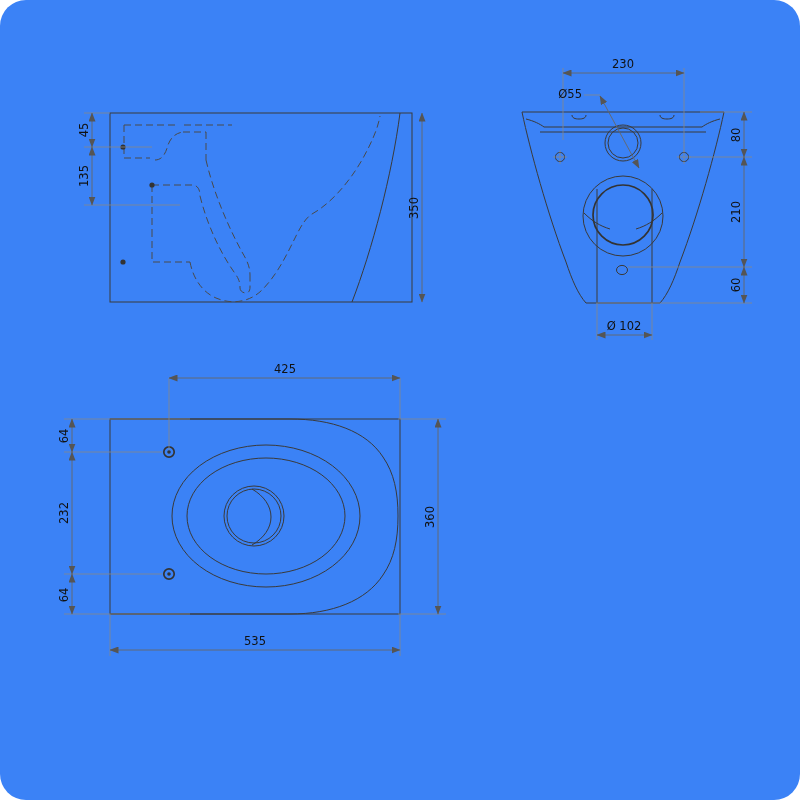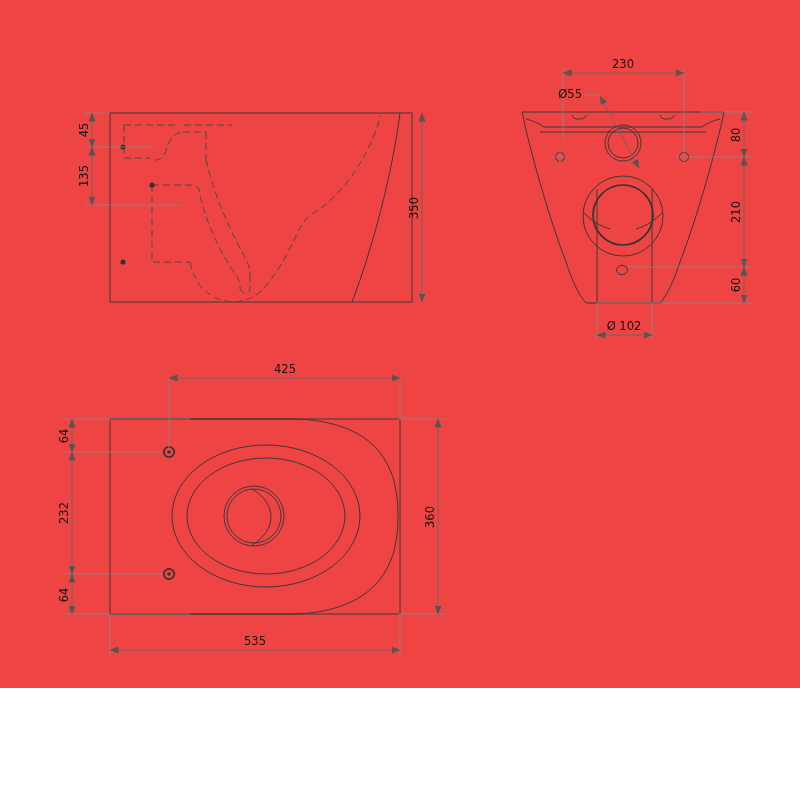--- a/index.html
+++ b/index.html
@@ -2,21 +2,21 @@
 <html><head>
 <meta charset="utf-8">
 <title>Wall Hung Shrouded WC Pan - Technical Drawing</title>
 <style>
   html,body{margin:0;padding:0;background:#ffffff;}
   body{
     width:800px;height:800px;position:relative;overflow:hidden;
     font-family:"DejaVu Sans","Liberation Sans",sans-serif;
     -webkit-font-smoothing:antialiased;
   }
-  #sheet{position:absolute;left:0;top:0;width:800px;height:688px;background:#ef4444;}
+  #sheet{position:absolute;left:0;top:0;width:800px;height:800px;background:#3b82f6;border-radius:26px;}
   svg{display:block;}
   .dwg{position:absolute;left:0;top:0;}
   .footer{position:absolute;left:0;top:700px;width:800px;height:100px;}
 </style>
 </head>
 <body>
 
 <div id="sheet">
 
   <svg class="dwg" width="800" height="700" viewBox="0 0 800 700">

